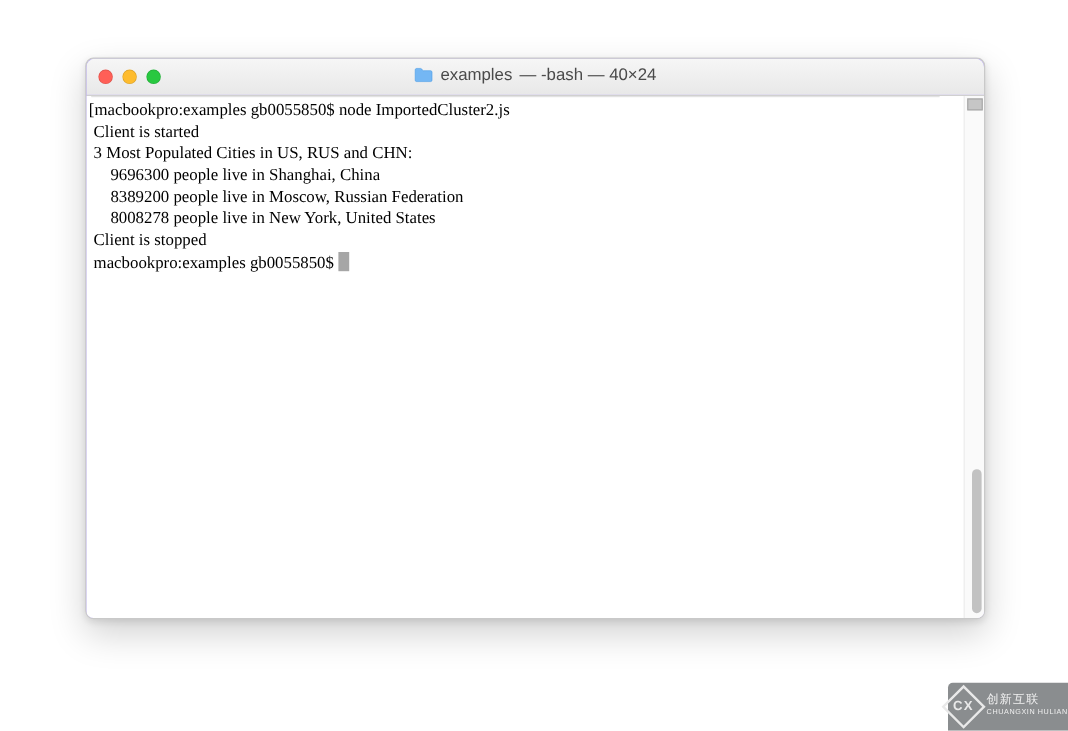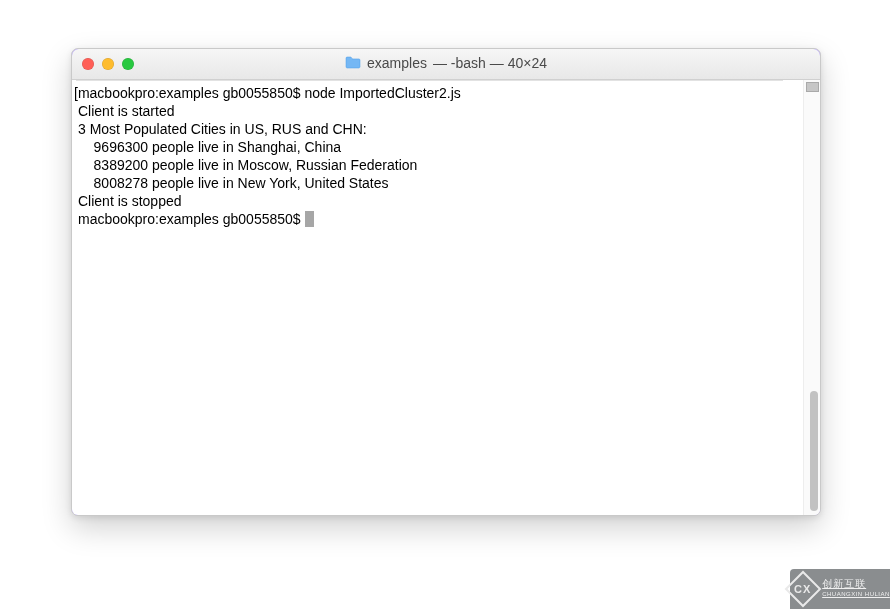--- a/index.html
+++ b/index.html
@@ -70,21 +70,21 @@
   }
   .term-body {
     flex: 1;
     display: flex;
     position: relative;
     background: #ffffff;
   }
   .term-text {
     flex: 1;
     padding: 4px 6px 4px 6px;
-    font-family: Liberation Sans, sans-serif;
+    font-family: Liberation Serif, serif;
     font-size: 14px;
     line-height: 18px;
     color: #000;
     white-space: pre;
     position: relative;
   }
   .bracket {
     display: inline-block;
     margin-left: -4px;
   }
@@ -150,21 +150,21 @@
     border: 2px solid #e9e9e9;
     transform: rotate(45deg);
     display: flex;
     align-items: center;
     justify-content: center;
     font-weight: bold;
     font-size: 11px;
     color: #e9e9e9;
   }
   .wm-logo span { transform: rotate(-45deg); }
-  .wm-text { line-height: 11px; text-decoration: underline; }
+  .wm-text { line-height: 11px; }
   .wm-sub { font-size: 6px; letter-spacing: 0.5px; display:block; }
 </style>
 </head>
 <body>
 
 <div class="window">
   <div class="titlebar">
     <div class="traffic">
       <div class="dot red"></div>
       <div class="dot yellow"></div>

